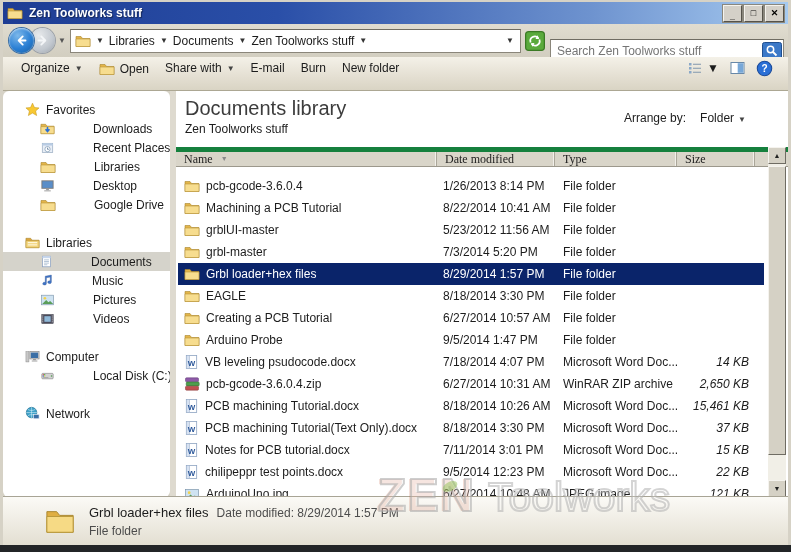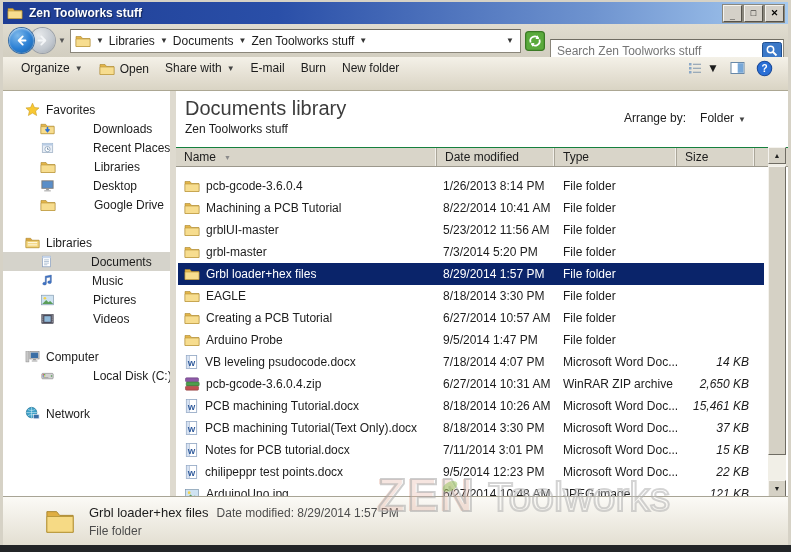--- a/index.html
+++ b/index.html
@@ -38,38 +38,38 @@
   
   .cmdbar{position:absolute;top:57px;left:3px;right:3px;height:33px;
     background:linear-gradient(#f4f1e8,#e4dfd2 60%,#d9d4c4);border-bottom:1px solid #aca793;
     display:flex;align-items:flex-start;padding:0 10px;}
   .cmditem{display:flex;align-items:center;gap:5px;padding:4px 8px;cursor:default;white-space:nowrap;}
   .cmditem .dd{font-size:8px;color:#444;}
   .cmdspacer{flex:1;}
   .viewbtn{display:flex;align-items:center;gap:4px;padding:3px 5px;}
 
   
-  .sidebar{position:absolute;top:91px;left:3px;width:167px;bottom:55px;background:#fff;overflow:hidden;padding-top:9px;box-sizing:border-box;}
+  .sidebar{position:absolute;top:91px;left:3px;width:167px;bottom:55px;background:#fff;overflow:hidden;padding-top:9px;box-sizing:border-box;border-radius:6px;}
   .splitter{position:absolute;top:91px;left:170px;width:6px;bottom:55px;background:#dedacf;}
   .tree-section{margin-bottom:19px;}
   .tree-item{height:19px;display:flex;align-items:center;padding-left:22px;white-space:nowrap;}
   .tree-item.child{padding-left:37px;gap:32px;}
   .tree-item.selected{background:#d5d3cb;}
   .tree-item .icon{margin-right:6px;}
   .tree-item .lbl{font-size:12px;color:#1c1c1c;}
 
   
   .main{position:absolute;top:91px;left:176px;right:3px;bottom:55px;background:#fff;overflow:hidden;}
   .lib-title{position:absolute;left:9px;top:6px;font-size:20px;color:#3c3c3c;}
   .lib-sub{position:absolute;left:9px;top:31px;font-size:12px;color:#1c1c1c;}
   .arrange{position:absolute;right:42px;top:20px;font-size:12px;color:#1c1c1c;display:flex;gap:14px;align-items:center;}
   .arrange .dd{font-size:8px;color:#444;margin-left:4px;}
 
   .colheader{position:absolute;left:0;right:0;top:56px;height:20px;background:#d9d5c9;
-    border-top:1px solid #15803d;border-bottom:1px solid #9c988c;display:flex;box-sizing:border-box;}
+    border-top:5px solid #15803d;border-bottom:1px solid #9c988c;display:flex;box-sizing:border-box;font-family:Liberation Serif, serif;}
   .colcell{border-right:1px solid #aaa699;box-shadow:inset -1px 0 0 #f2f0ea;display:flex;align-items:center;padding-left:8px;box-sizing:border-box;color:#1c1c1c;}
   .colcell .sort{font-size:7px;color:#8a8a8a;margin-left:8px;}
   .c-name{width:261px;}.c-date{width:118px;}.c-type{width:122px;}.c-size{width:78px;}
   .c-fill{flex:1;border-right:none;box-shadow:none;}
 
   .filelist{position:absolute;left:0;right:20px;top:76px;bottom:0;overflow:hidden;padding-top:8px;}
   .file-row{height:22px;display:flex;align-items:center;margin-left:2px;width:586px;}
   .file-row.selected{background:#0a246a;color:#fff;}
   .cell{white-space:nowrap;overflow:hidden;box-sizing:border-box;}
   .cell.name{width:259px;display:flex;align-items:center;gap:6px;padding-left:6px;}

